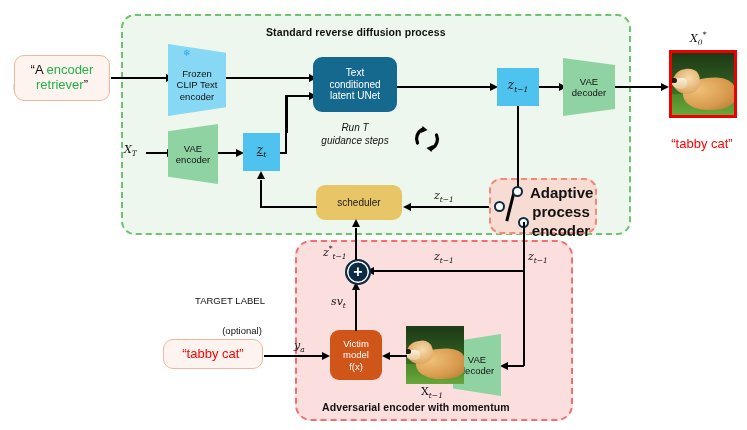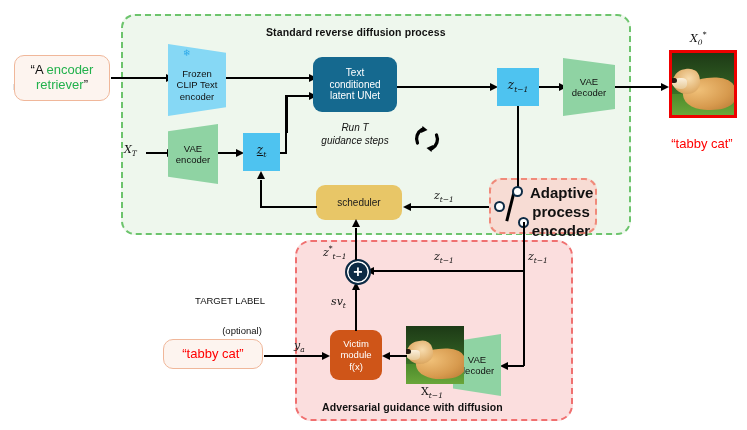--- a/index.html
+++ b/index.html
@@ -110,21 +110,21 @@
 </style>
 </head>
 <body>
 
 <div id="stage">
 
   <div class="group-green"></div>
   <div class="group-title" style="left:266px;top:26px;">Standard reverse diffusion process</div>
 
   <div class="group-pink"></div>
-  <div class="group-title" style="left:322px;top:401px;">Adversarial guidance with diffusion</div>
+  <div class="group-title" style="left:322px;top:401px;">Adversarial encoder with momentum</div>
 
   <div class="caption" style="left:13px;top:49px;margin-top:32px;">INPUT PROMPT</div>
   <div class="promptbox" style="left:14px;top:55px;width:96px;height:46px;">
     <div>
       <span>“A </span><span class="green-word">encoder retriever</span><span>”</span>
     </div>
   </div>
 
   <div class="ln hln" style="left:111px;top:77px;width:56px;"></div>
   <div class="ah ah-r" style="left:166px;top:73.5px;"></div>
@@ -290,21 +290,21 @@
   <div class="mathlabel" style="left:421px;top:385px;">
     <span style="font-style:normal;">X</span><sub>t−1</sub>
   </div>
 
   <div class="ln hln" style="left:389px;top:355px;width:18px;"></div>
   <div class="ah ah-l" style="left:382px;top:351.5px;"></div>
 
   <div class="rbox victim" style="left:330px;top:330px;width:52px;height:50px;">
     <div>
       <div>Victim</div>
-      <div>module</div>
+      <div>model</div>
       <div>f(x)</div>
     </div>
   </div>
 
   <div class="caption center" style="left:175px;top:295px;width:110px;">TARGET LABEL</div>
   <div class="caption center" style="left:187px;top:325px;width:110px;">(optional)</div>
   <div class="promptbox" style="left:163px;top:339px;width:100px;height:30px;">
     <span class="red-word">“tabby cat”</span>
   </div>
 

